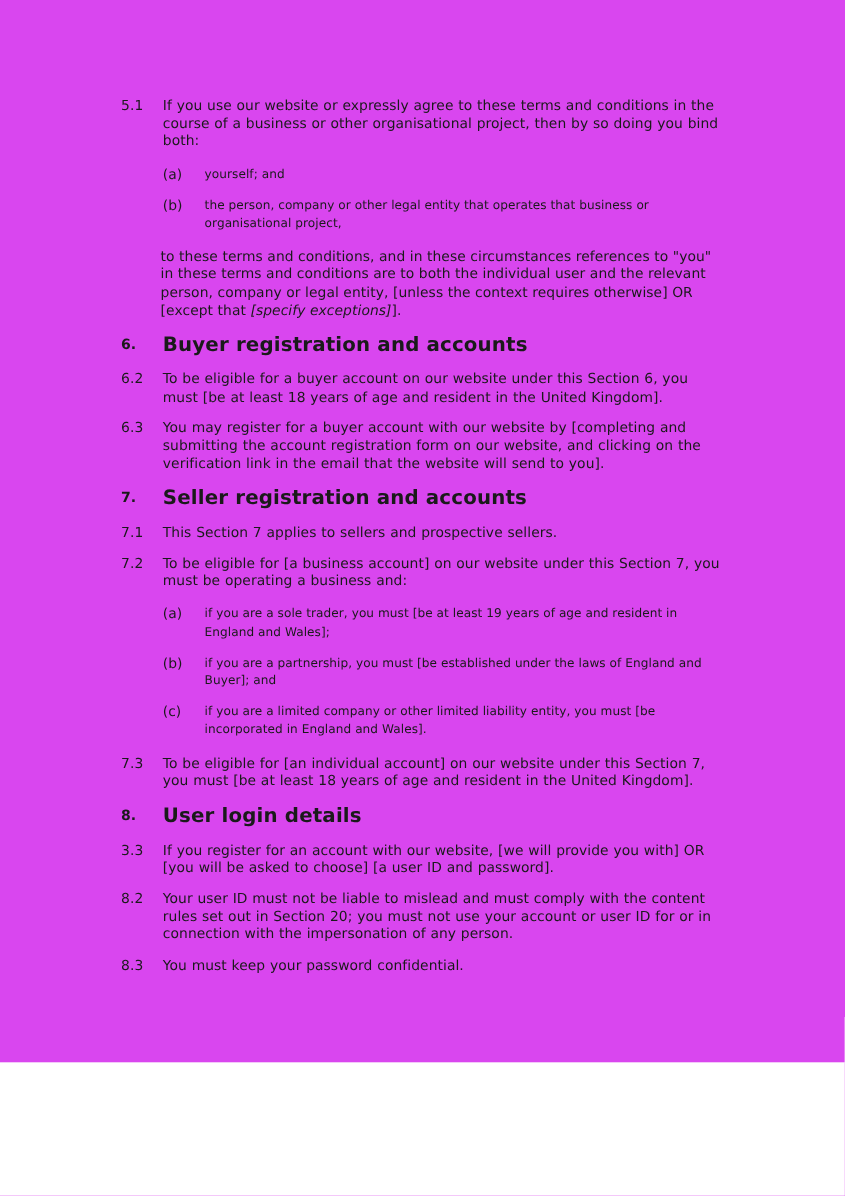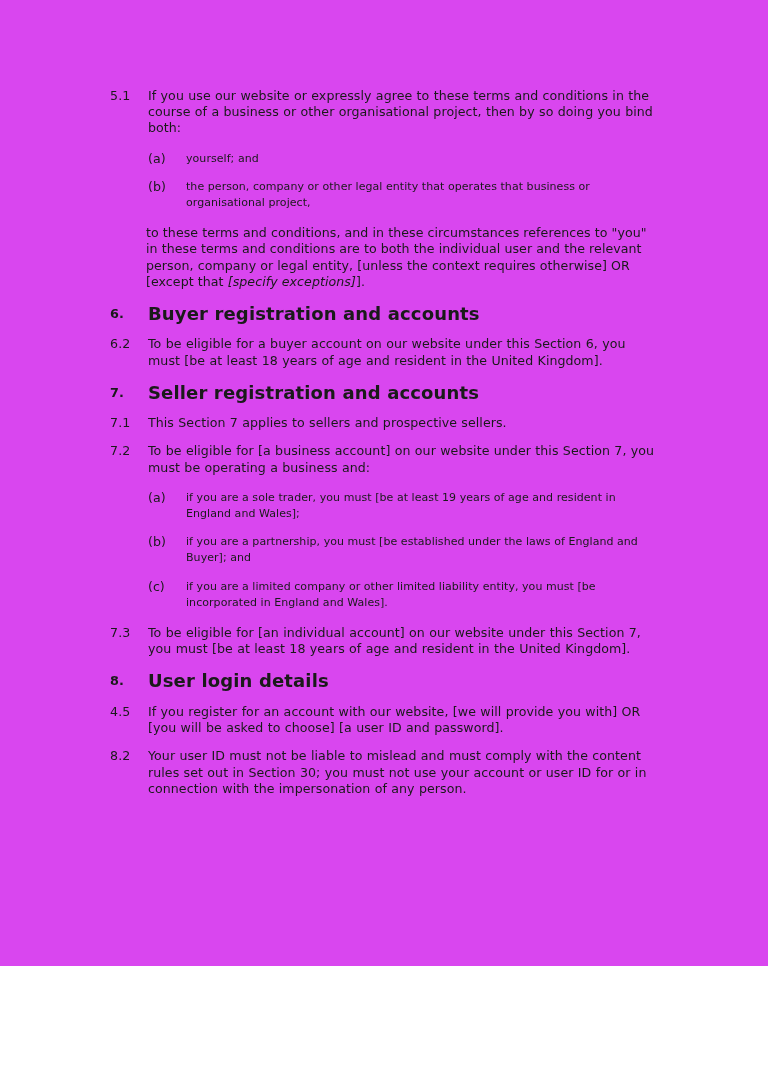--- a/index.html
+++ b/index.html
@@ -132,20 +132,24 @@
       <div class="heading-num">6.</div>
       <div class="heading-text">Buyer registration and accounts</div>
     </div>
 
 
     <div class="clause">
       <div class="clause-num">6.2</div>
       <div class="clause-text">To be eligible for a buyer account on our website under this Section 6, you must [be at least 18 years of age and resident in the United Kingdom].</div>
     </div>
 
+    <div class="clause">
+      <div class="clause-num">6.3</div>
+      <div class="clause-text">You may register for a buyer account with our website by [completing and submitting the account registration form on our website, and clicking on the verification link in the email that the website will send to you].</div>
+    </div>
 
     <div class="heading">
       <div class="heading-num">7.</div>
       <div class="heading-text">Seller registration and accounts</div>
     </div>
 
     <div class="clause">
       <div class="clause-num">7.1</div>
       <div class="clause-text">This Section 7 applies to sellers and prospective sellers.</div>
     </div>
@@ -175,24 +179,28 @@
       <div class="clause-text">To be eligible for [an individual account] on our website under this Section 7, you must [be at least 18 years of age and resident in the United Kingdom].</div>
     </div>
 
 
     <div class="heading">
       <div class="heading-num">8.</div>
       <div class="heading-text">User login details</div>
     </div>
 
     <div class="clause">
-      <div class="clause-num">4.5</div>
+      <div class="clause-num">3.3</div>
       <div class="clause-text">If you register for an account with our website, [we will provide you with] OR [you will be asked to choose] [a user ID and password].</div>
     </div>
 
     <div class="clause">
       <div class="clause-num">8.2</div>
-      <div class="clause-text">Your user ID must not be liable to mislead and must comply with the content rules set out in Section 30; you must not use your account or user ID for or in connection with the impersonation of any person.</div>
-    </div>
-
+      <div class="clause-text">Your user ID must not be liable to mislead and must comply with the content rules set out in Section 20; you must not use your account or user ID for or in connection with the impersonation of any person.</div>
+    </div>
+
+    <div class="clause">
+      <div class="clause-num">8.3</div>
+      <div class="clause-text">You must keep your password confidential.</div>
+    </div>
 
   </div>
 </div>
 
 </body></html>

